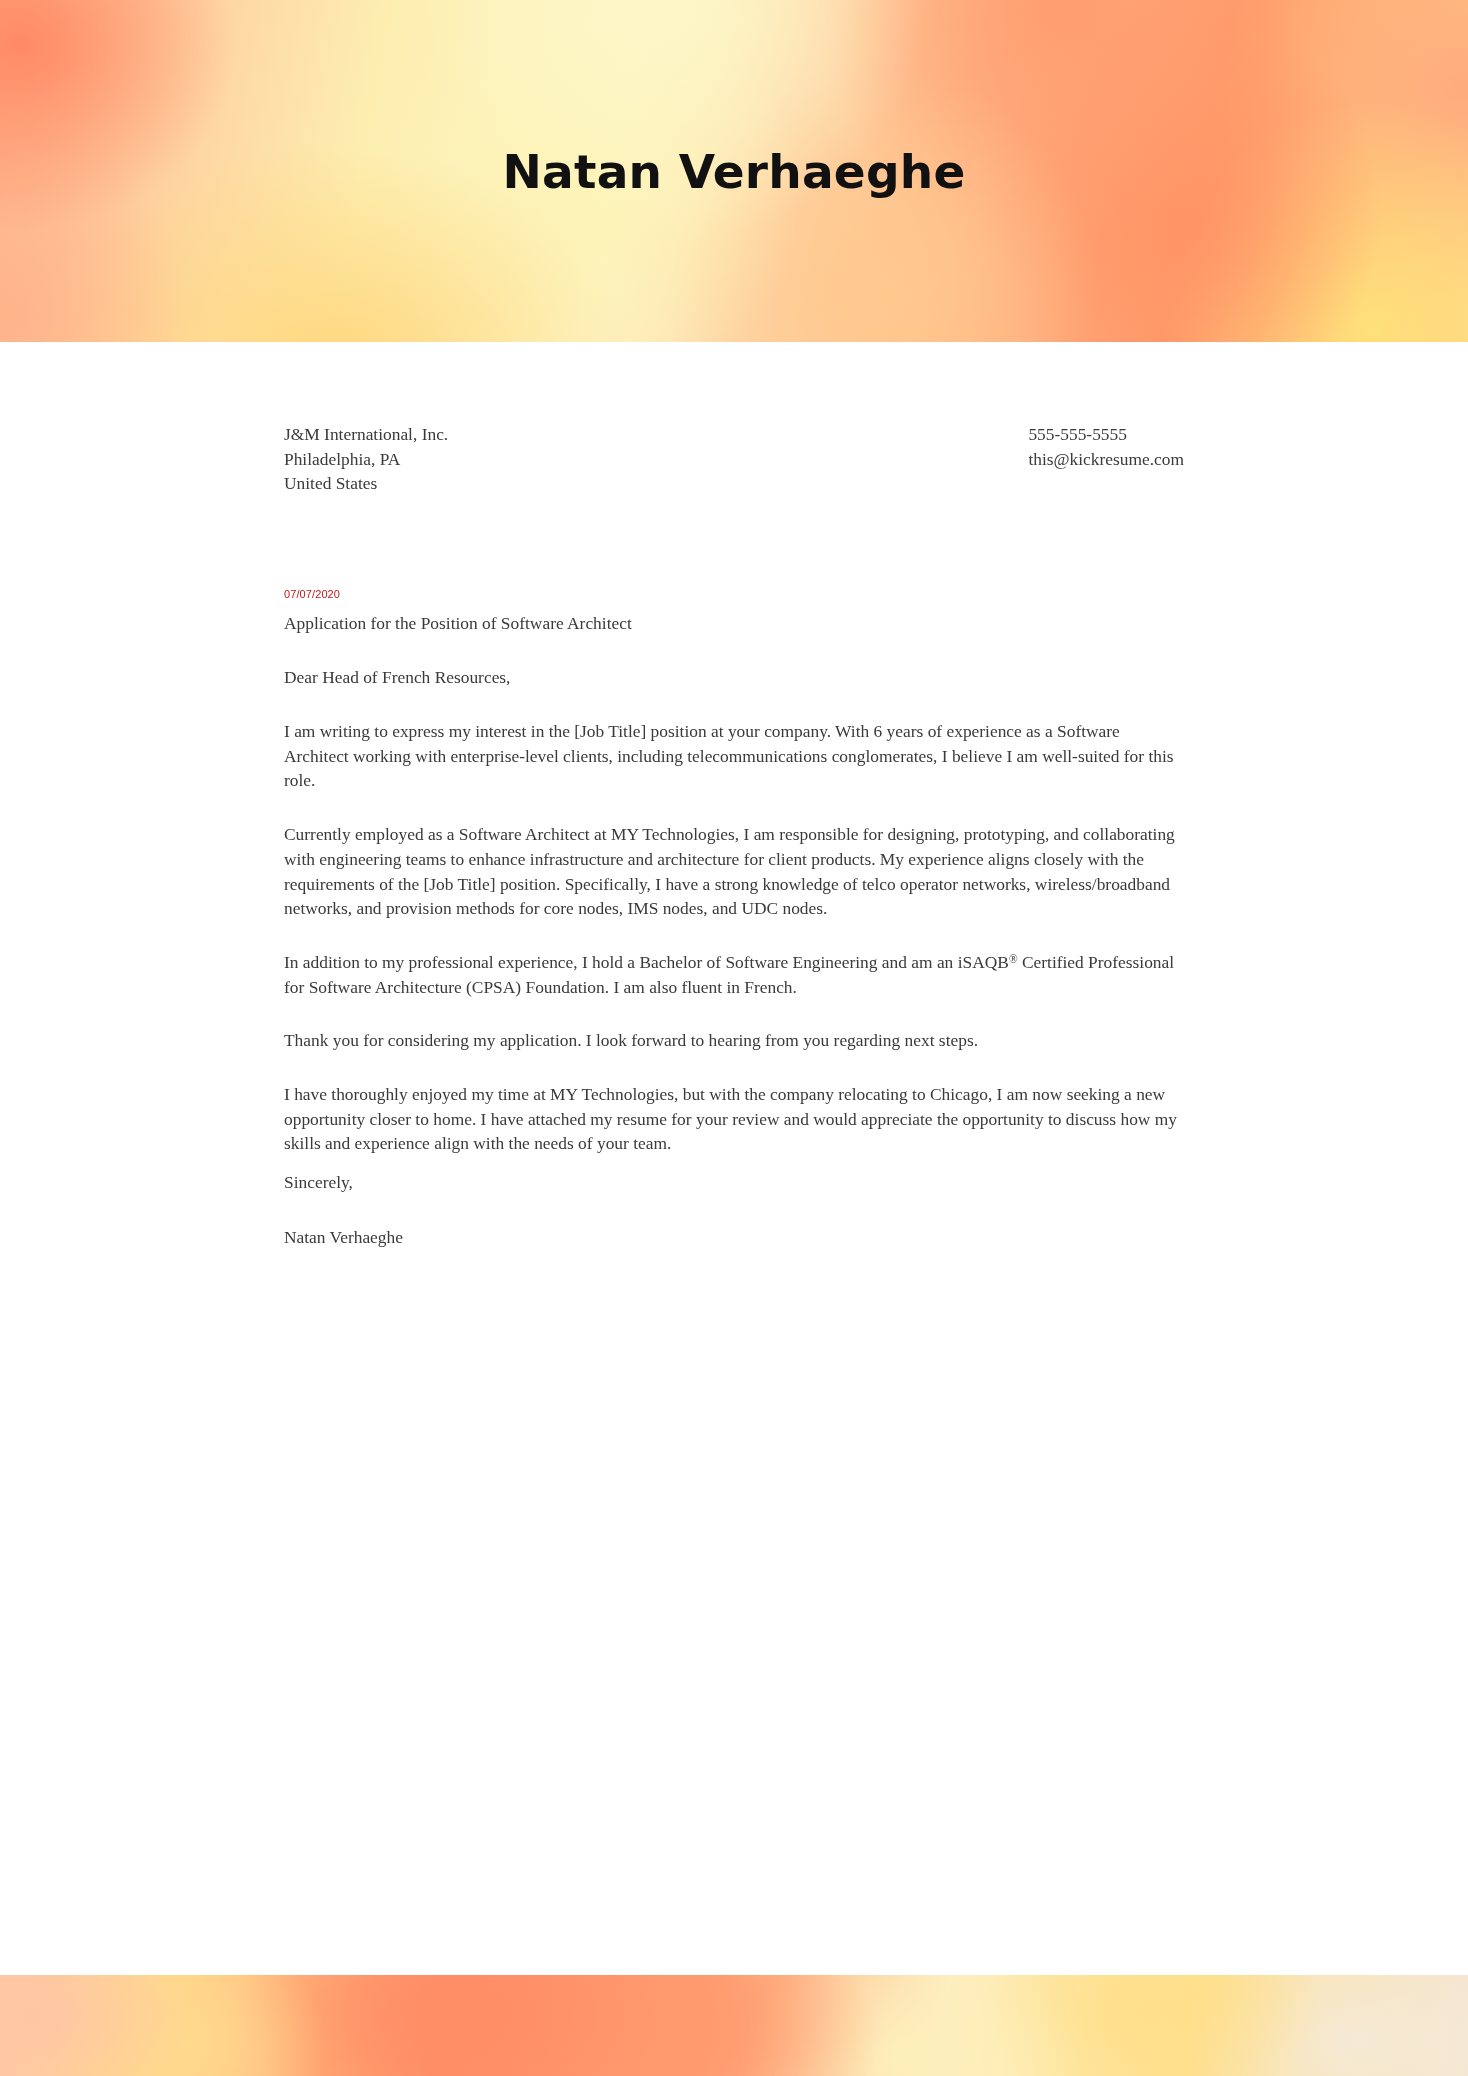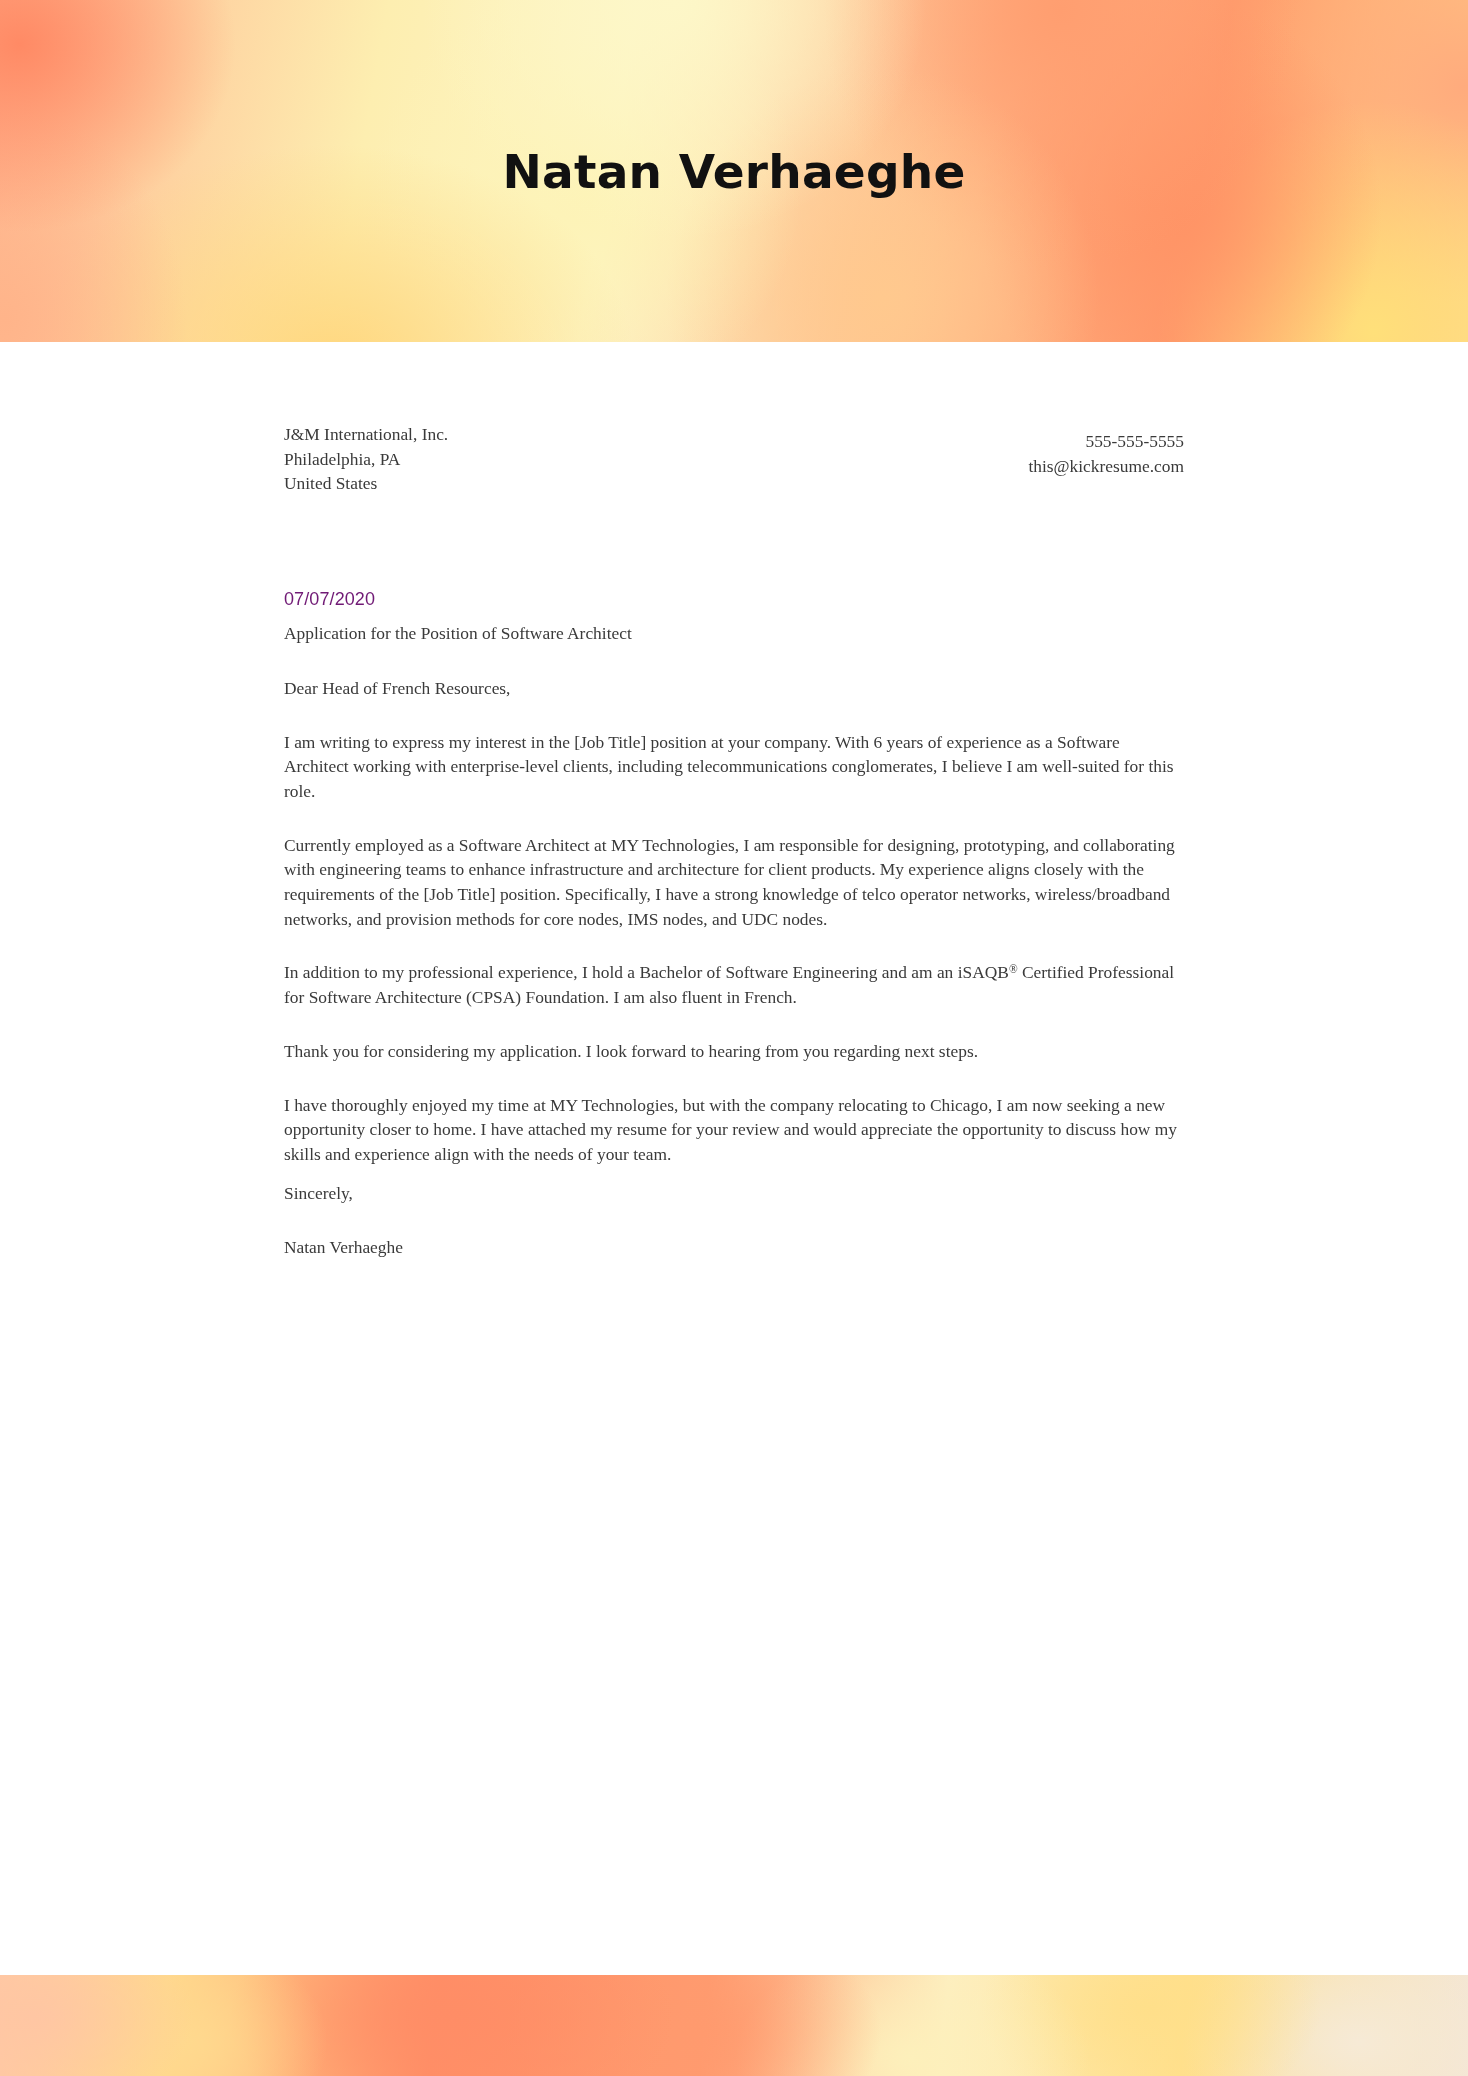--- a/index.html
+++ b/index.html
@@ -103,32 +103,31 @@
   .addr-row {
     display: flex;
     justify-content: space-between;
     align-items: flex-start;
   }
   .addr-block div,
   .contact-block div {
     white-space: nowrap;
   }
   .contact-block {
-    text-align: right;
-    margin-top: 7px;
+    text-align: left;
   }
 
   .meta {
     margin-top: 90px;
   }
   .meta .date {
     font-family: "Liberation Sans", sans-serif;
-    font-size: 18px;
+    font-size: 11px;
     letter-spacing: 0.1px;
-    color: #701a75;
+    color: #b91c1c;
     line-height: 1.5;
   }
   .meta .subject {
     margin-top: 8px;
   }
 
   .salutation {
     margin-top: 30px;
   }
   p.para {

